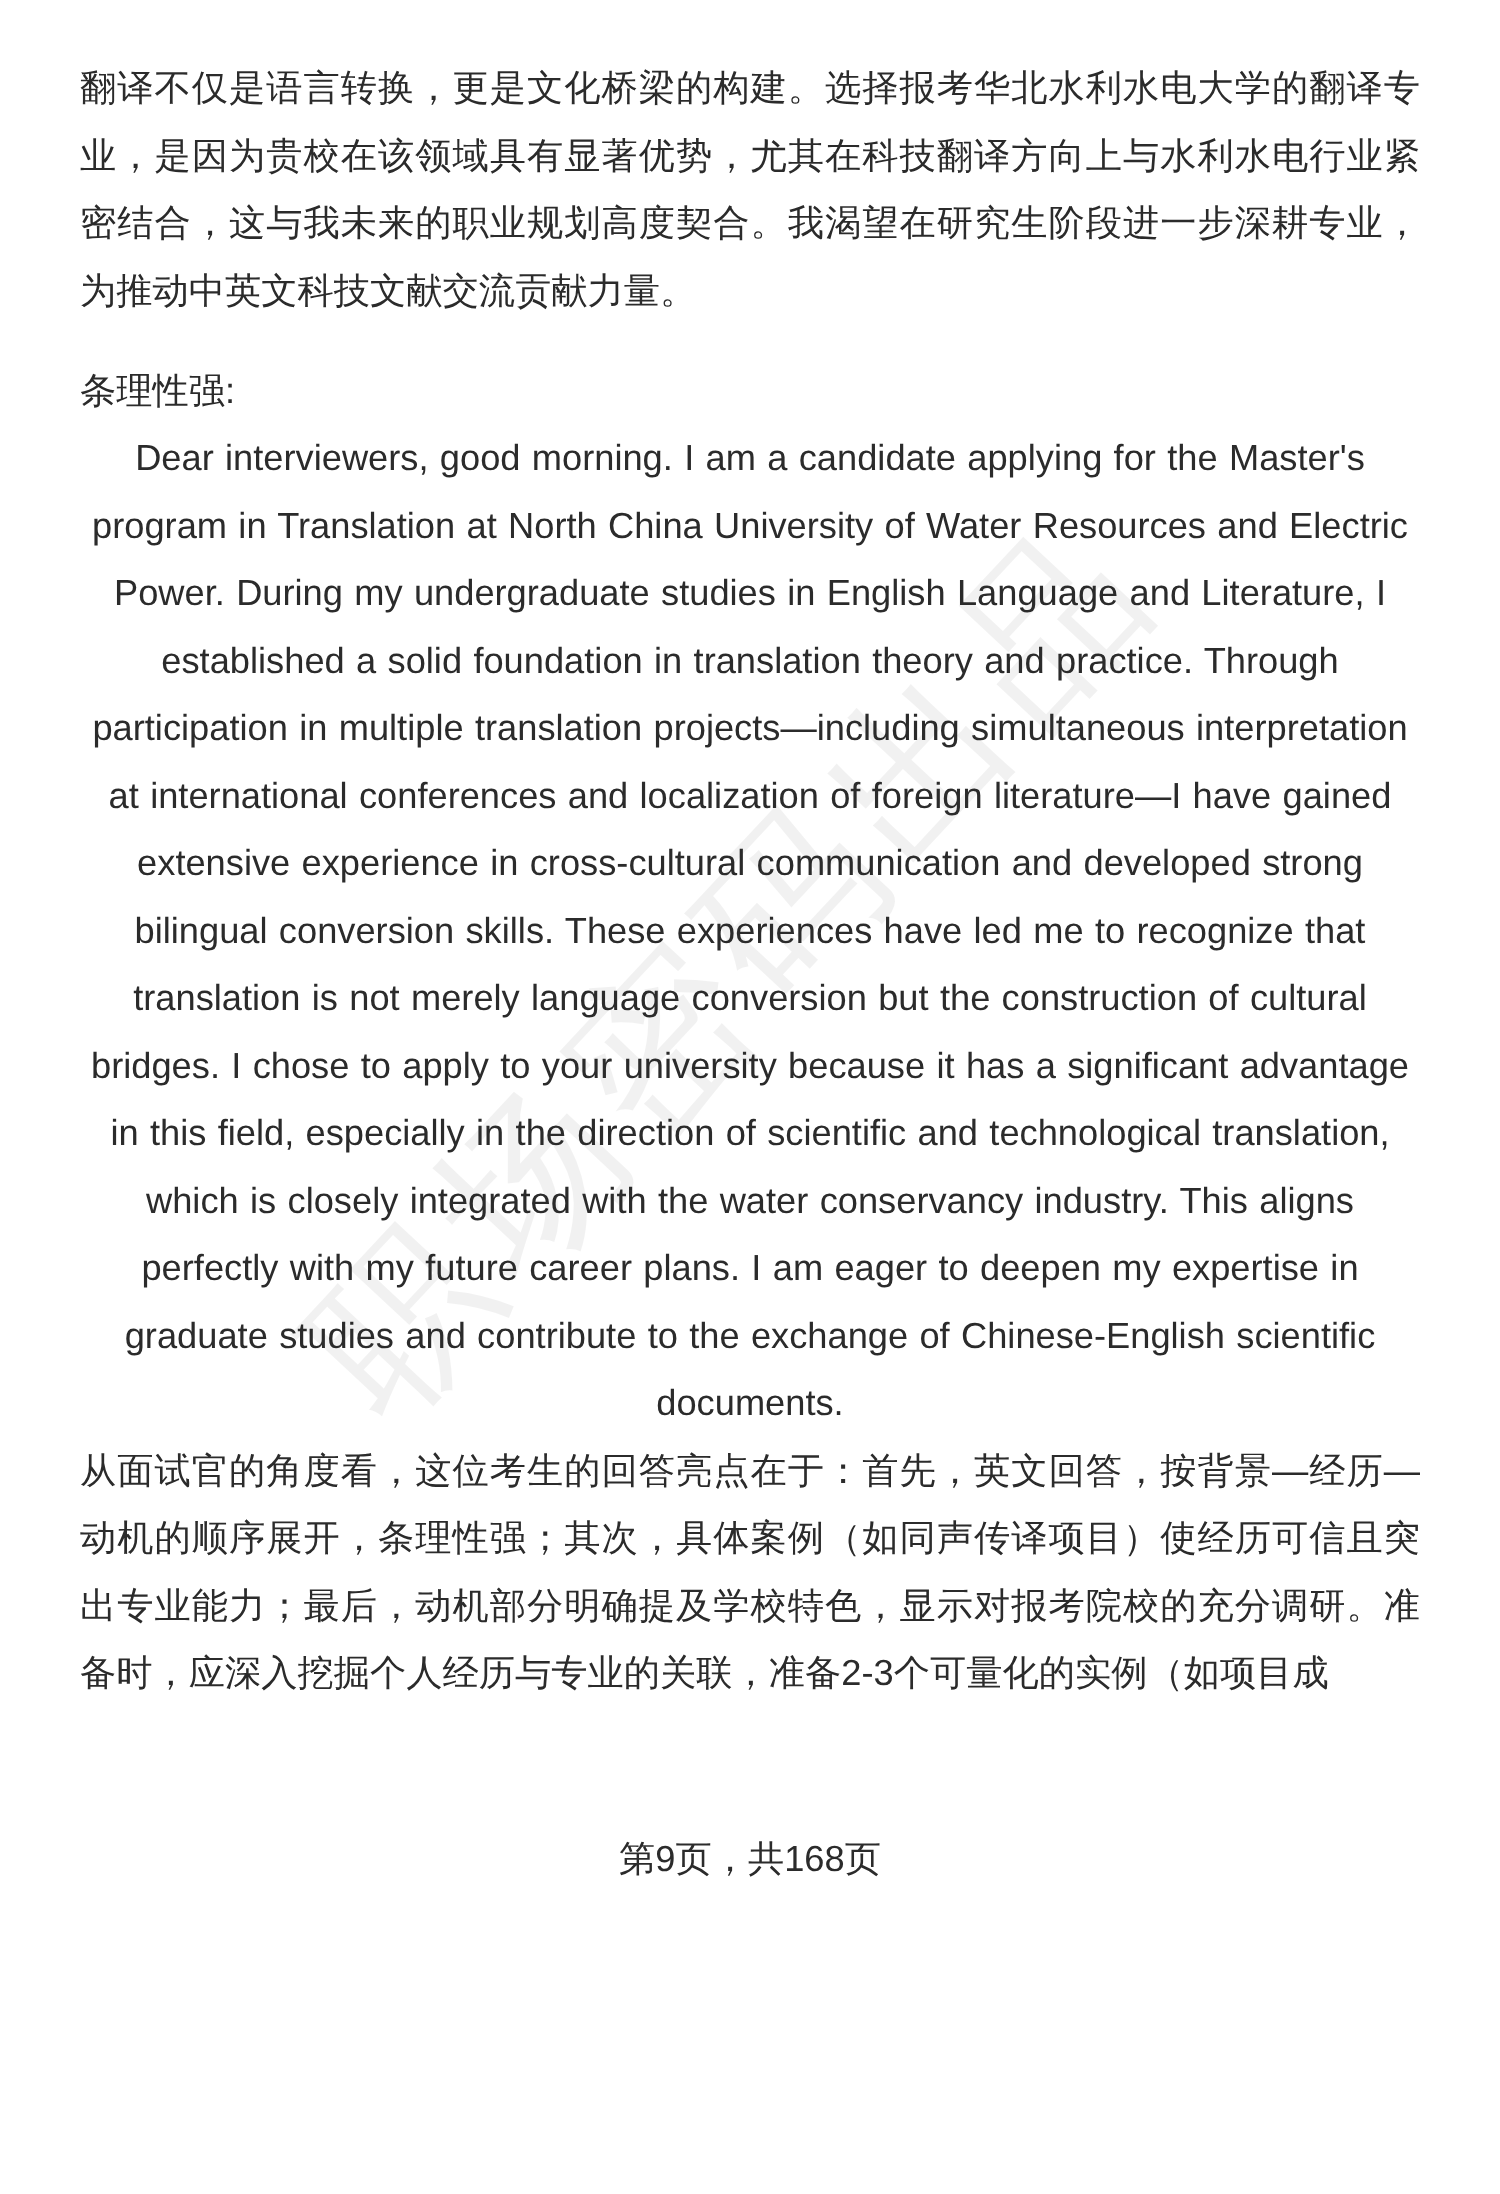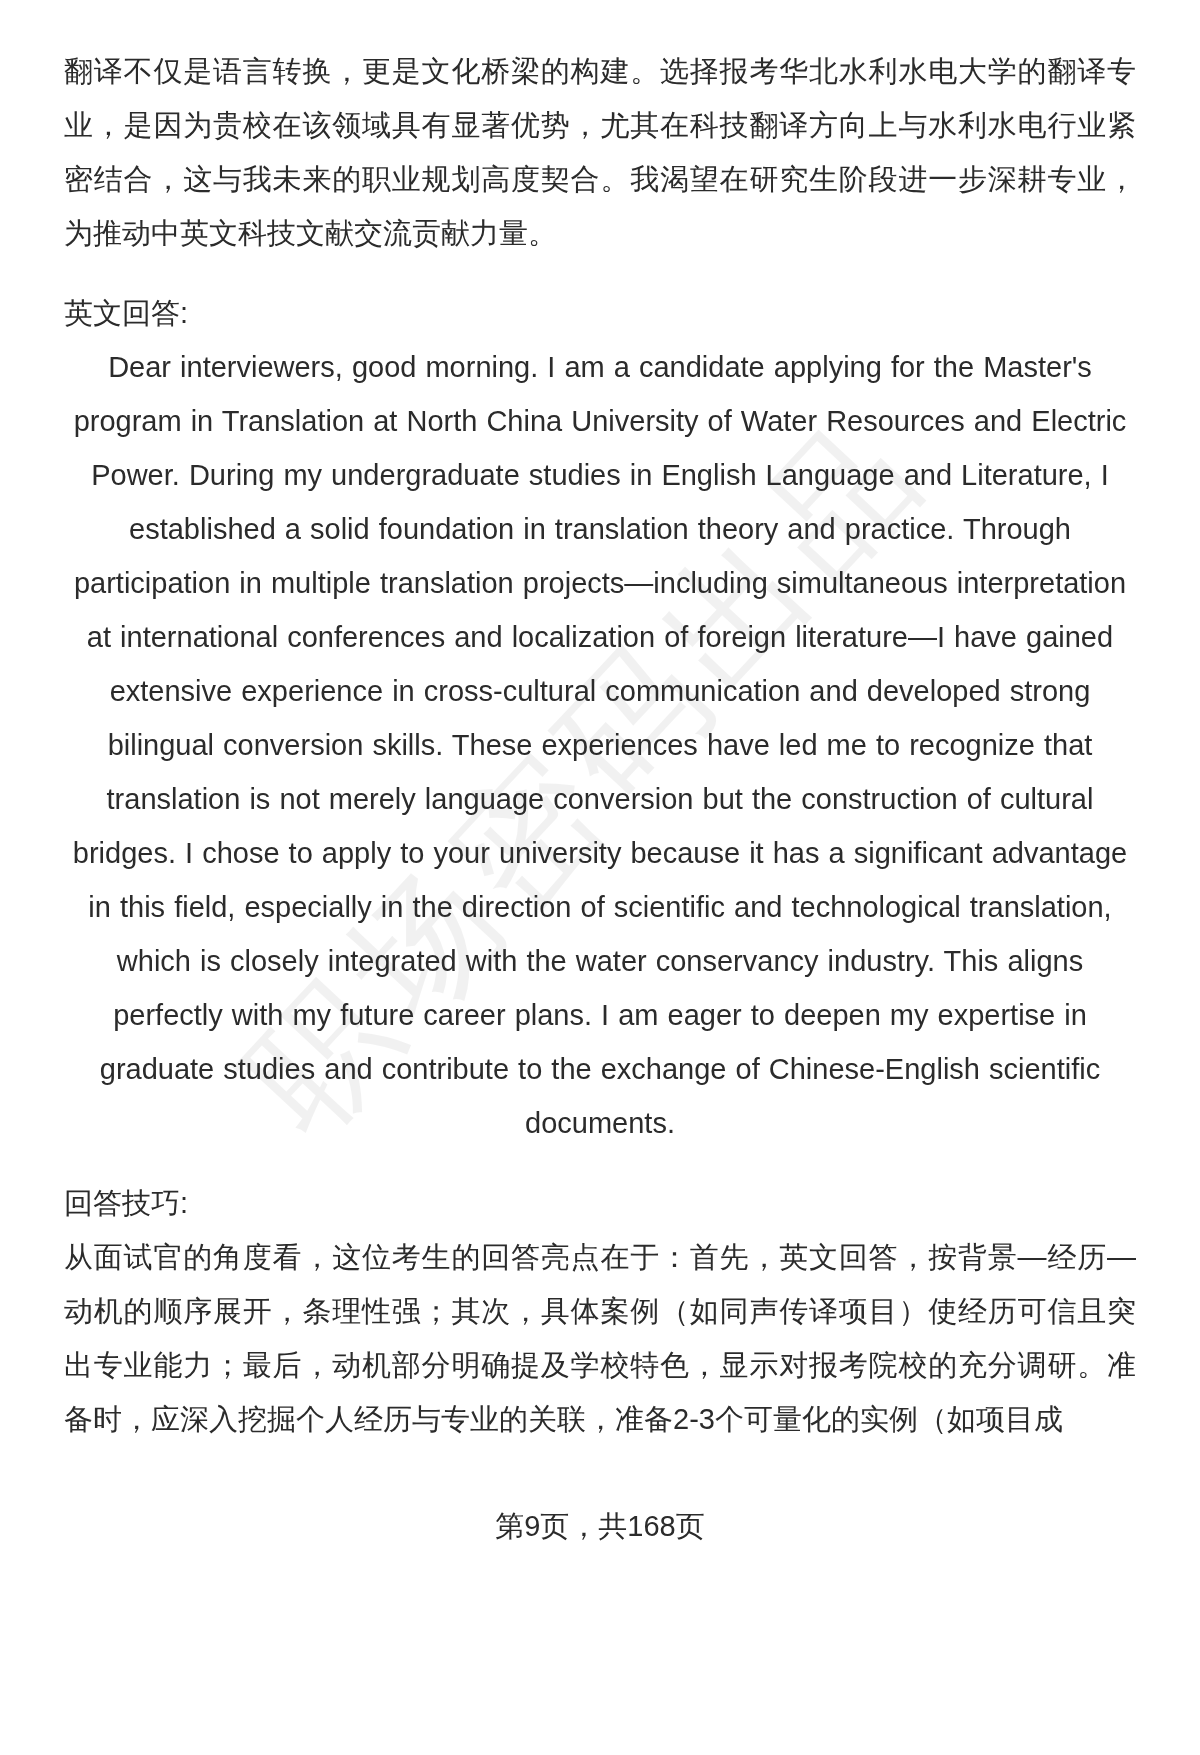--- a/index.html
+++ b/index.html
@@ -56,45 +56,44 @@
   }
   .para-en {
     font-size: 29px;
     line-height: 54px;
     text-align: center;
     word-spacing: 1px;
   }
   .page-footer {
     position: absolute;
     left: 0;
-    top: 1506px;
+    top: 1468px;
     width: 100%;
     text-align: center;
     font-size: 29px;
     line-height: 40px;
     color: #2b2b2b;
     z-index: 1;
   }
 </style>
 </head>
 <body>
 
 <div class="page">
 
   <div class="watermark">职场密码出品</div>
 
   <div class="content">
 
     <p class="para-cn">翻译不仅是语言转换，更是文化桥梁的构建。选择报考华北水利水电大学的翻译专业，是因为贵校在该领域具有显著优势，尤其在科技翻译方向上与水利水电行业紧密结合，这与我未来的职业规划高度契合。我渴望在研究生阶段进一步深耕专业，为推动中英文科技文献交流贡献力量。</p>
 
-    <p class="section-heading">英文回答:</p>
+    <p class="section-heading">条理性强:</p>
 
     <p class="para-en">Dear interviewers, good morning. I am a candidate applying for the Master's program in Translation at North China University of Water Resources and Electric Power. During my undergraduate studies in English Language and Literature, I established a solid foundation in translation theory and practice. Through participation in multiple translation projects—including simultaneous interpretation at international conferences and localization of foreign literature—I have gained extensive experience in cross-cultural communication and developed strong bilingual conversion skills. These experiences have led me to recognize that translation is not merely language conversion but the construction of cultural bridges. I chose to apply to your university because it has a significant advantage in this field, especially in the direction of scientific and technological translation, which is closely integrated with the water conservancy industry. This aligns perfectly with my future career plans. I am eager to deepen my expertise in graduate studies and contribute to the exchange of Chinese-English scientific documents.</p>
 
-    <p class="section-heading">回答技巧:</p>
 
     <p class="para-cn">从面试官的角度看，这位考生的回答亮点在于：首先，英文回答，按背景—经历—动机的顺序展开，条理性强；其次，具体案例（如同声传译项目）使经历可信且突出专业能力；最后，动机部分明确提及学校特色，显示对报考院校的充分调研。准备时，应深入挖掘个人经历与专业的关联，准备2-3个可量化的实例（如项目成</p>
 
   </div>
 
   <div class="page-footer">第9页，共168页</div>
 
 </div>
 
 </body></html>

